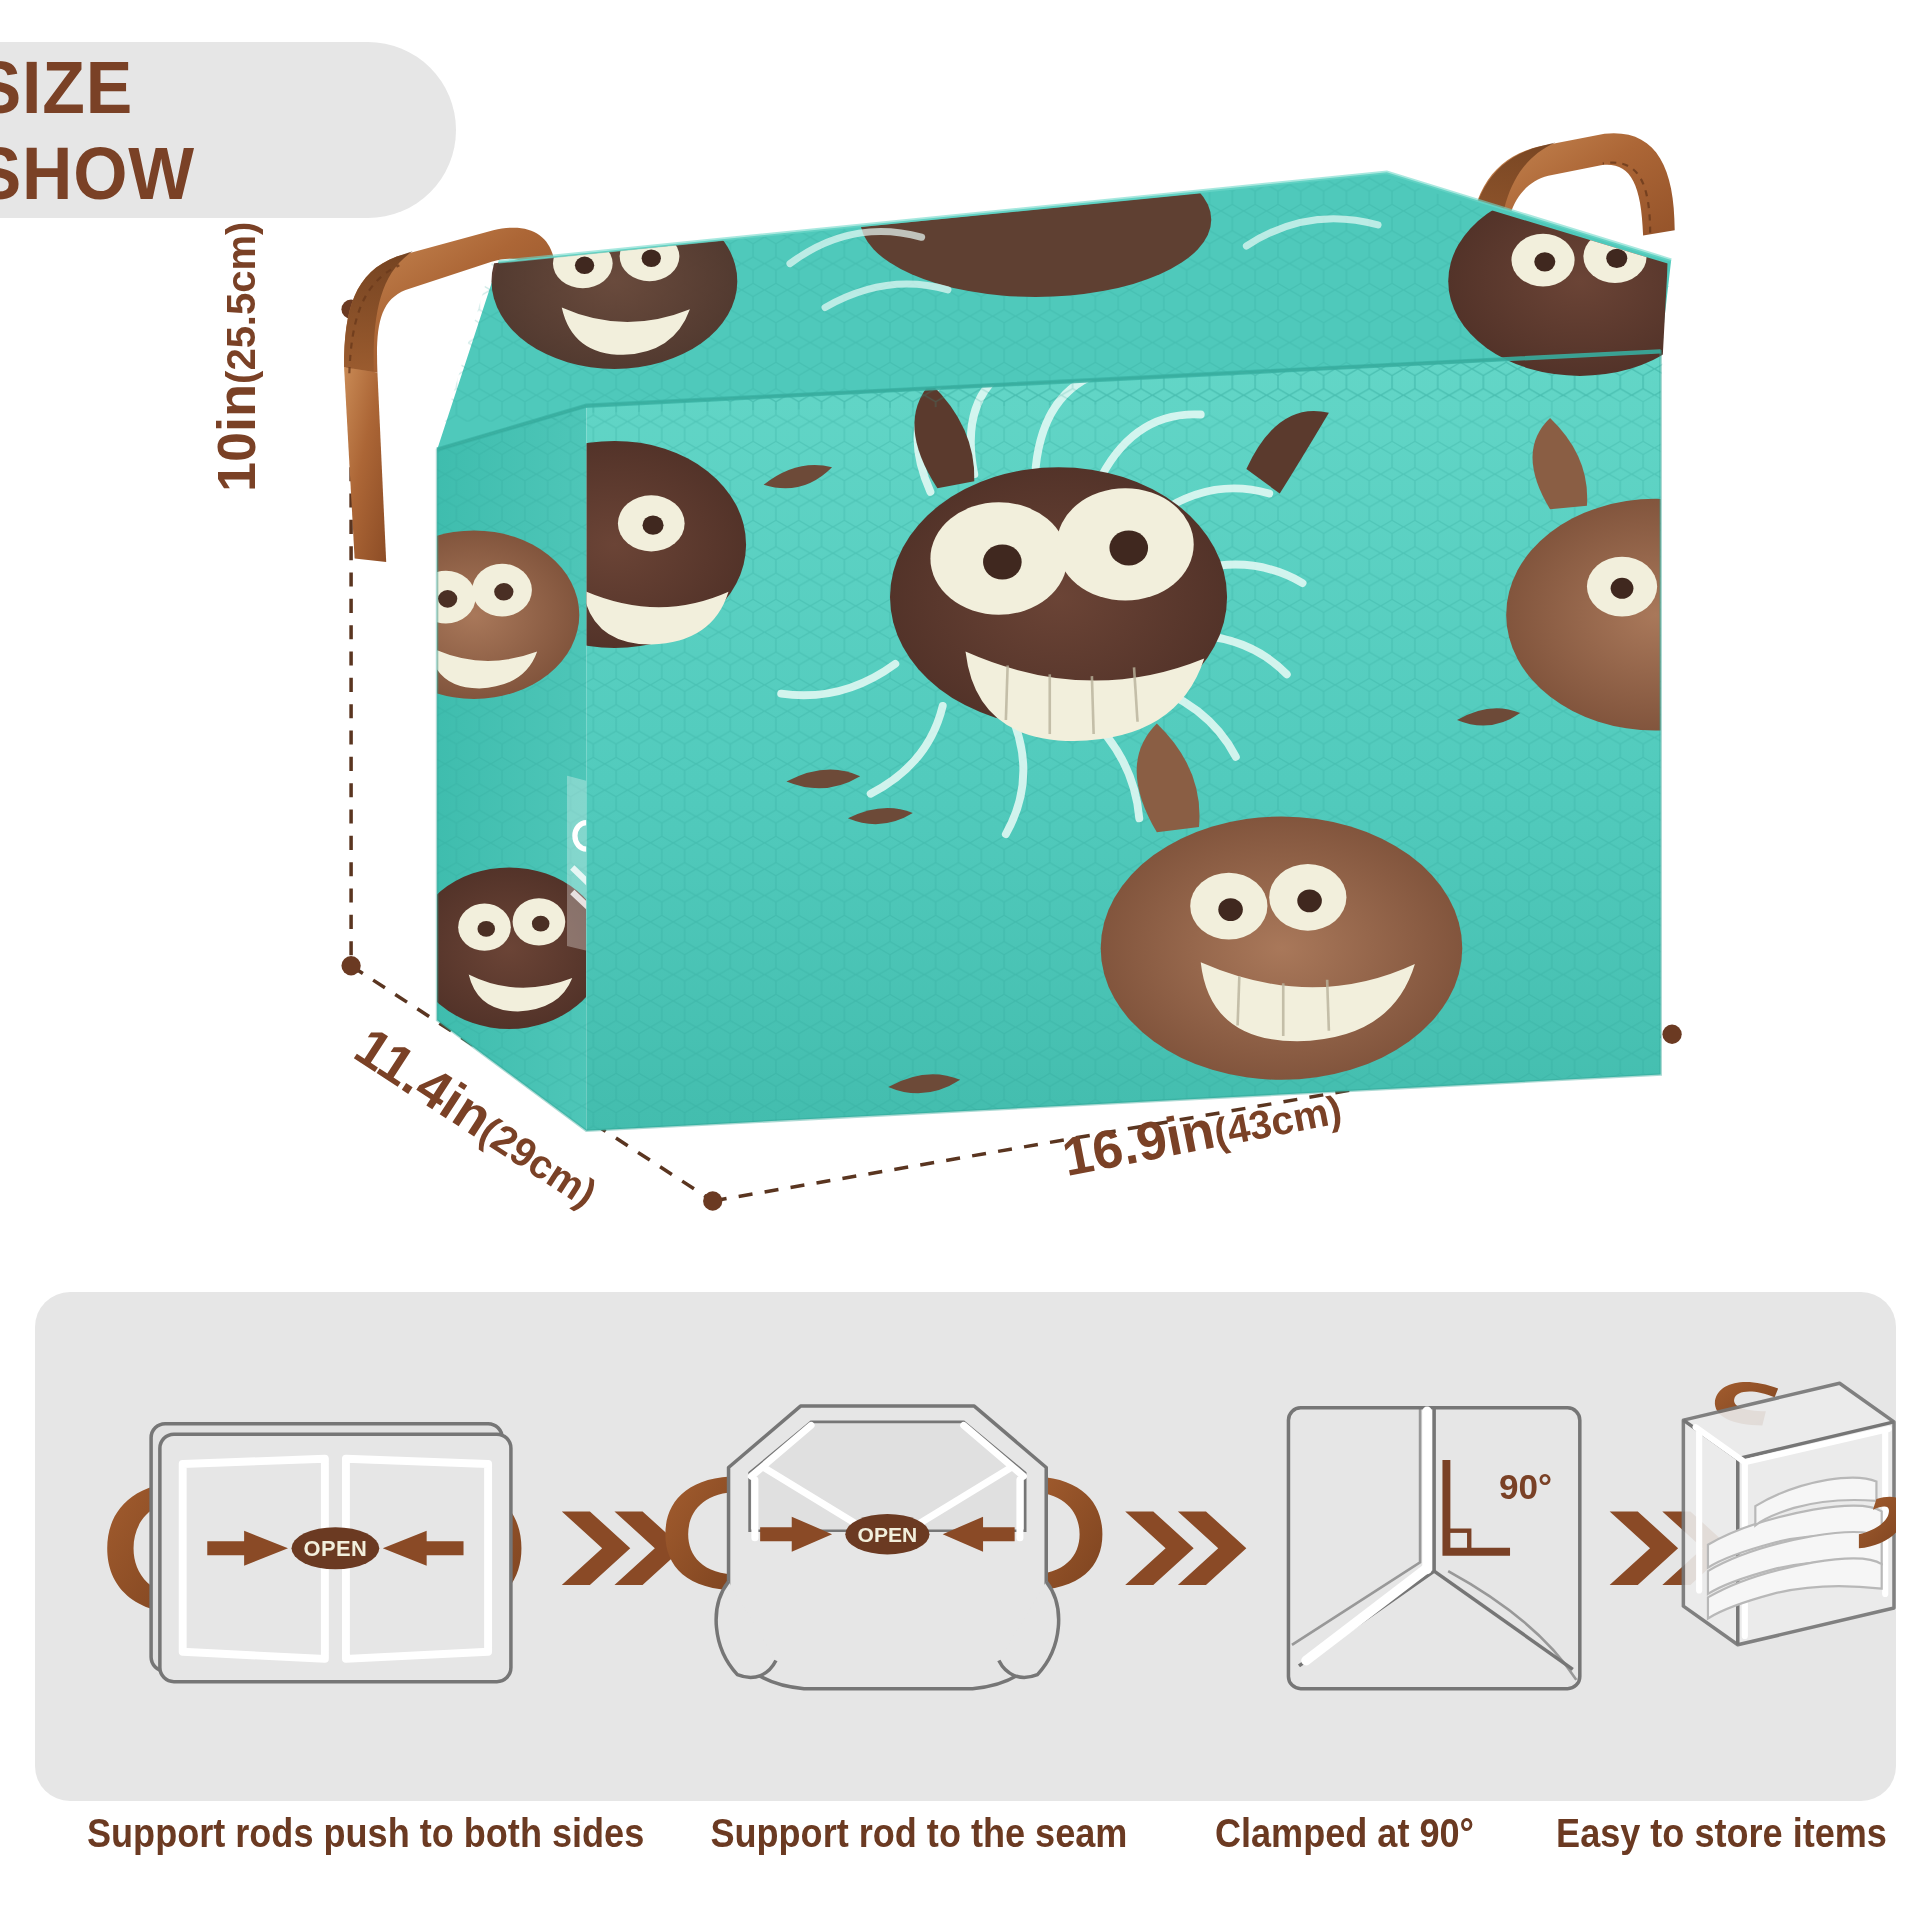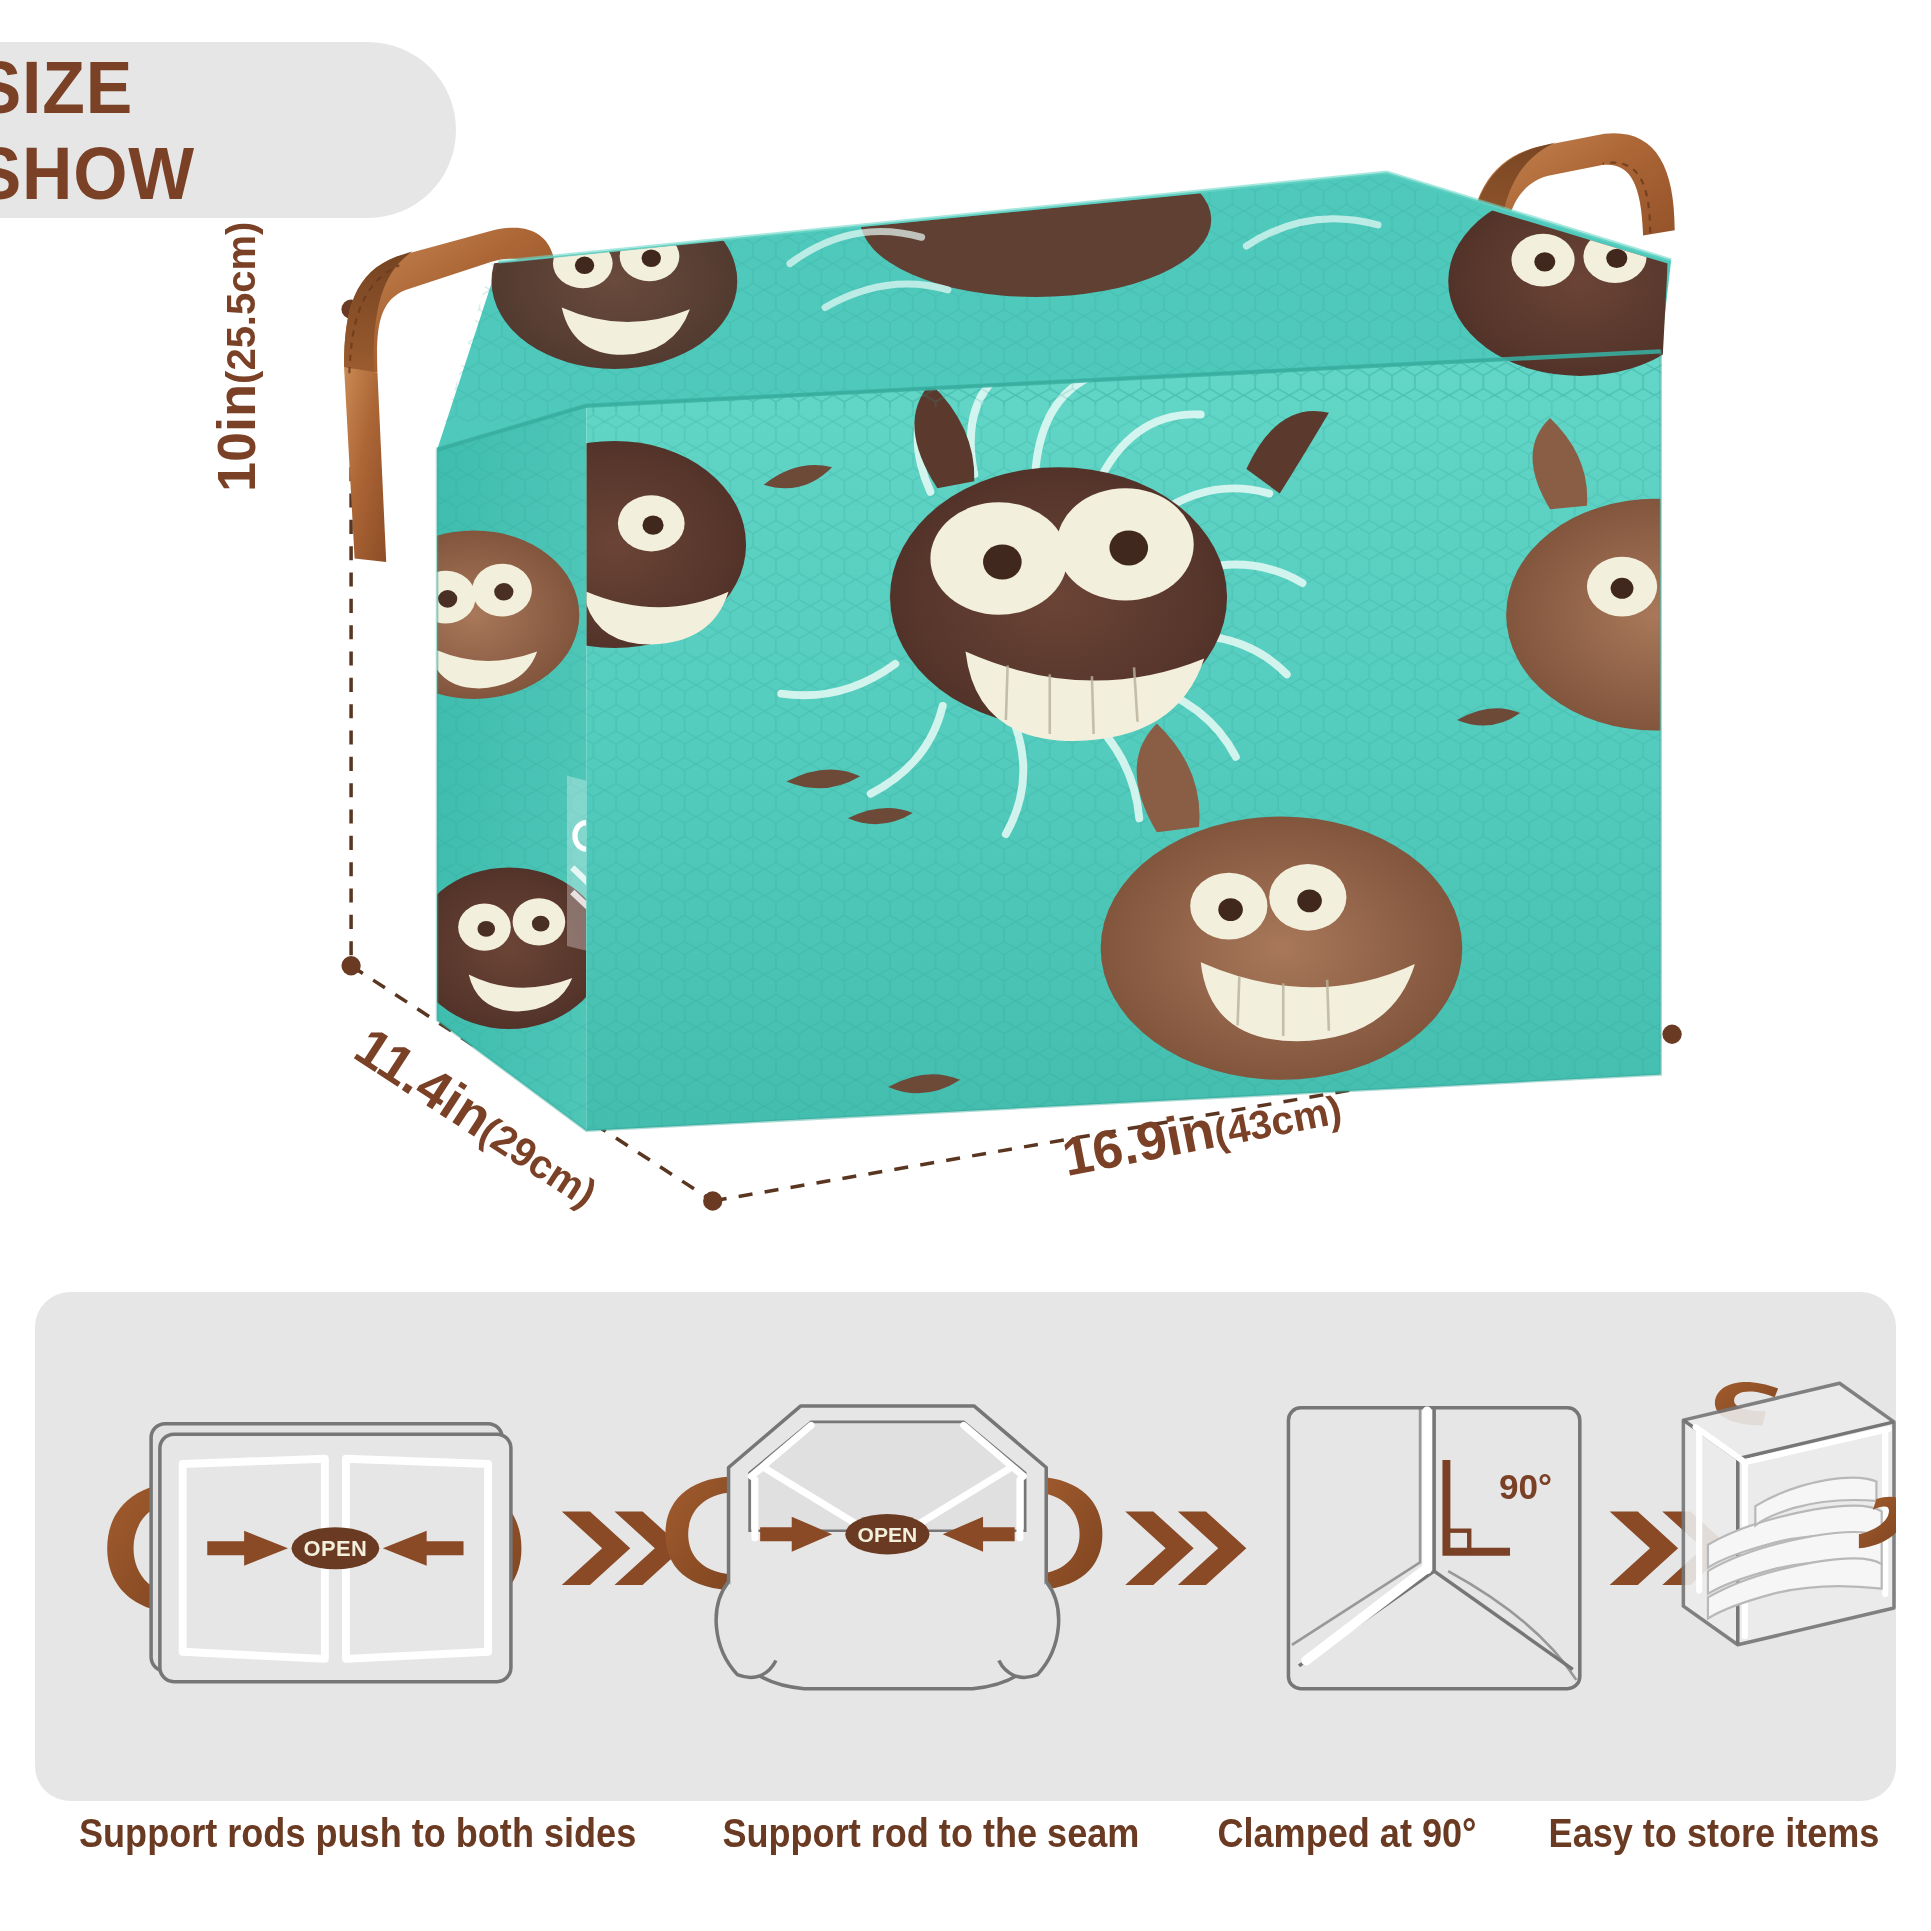--- a/index.html
+++ b/index.html
@@ -85,24 +85,23 @@
     left: 35px; top: 1292px;
     width: 1861px; height: 509px;
     background: #e6e6e6;
     border-radius: 35px;
   }
   .steps-svg { position: absolute; left: 0; top: 0; }
 
   
   .captions {
     position: absolute;
-    left: 41px; top: 1810px;
+    left: 49px; top: 1810px;
     width: 1861px; height: 79px;
     display: flex;
-    gap: 20px;
   }
   .caption {
     flex: 1;
     text-align: center;
     font-family: "Liberation Sans Narrow", "Liberation Sans", sans-serif;
     font-size: 41px;
     font-weight: bold;
     color: #6b3a22;
     transform: scaleX(0.88);
     white-space: nowrap;

